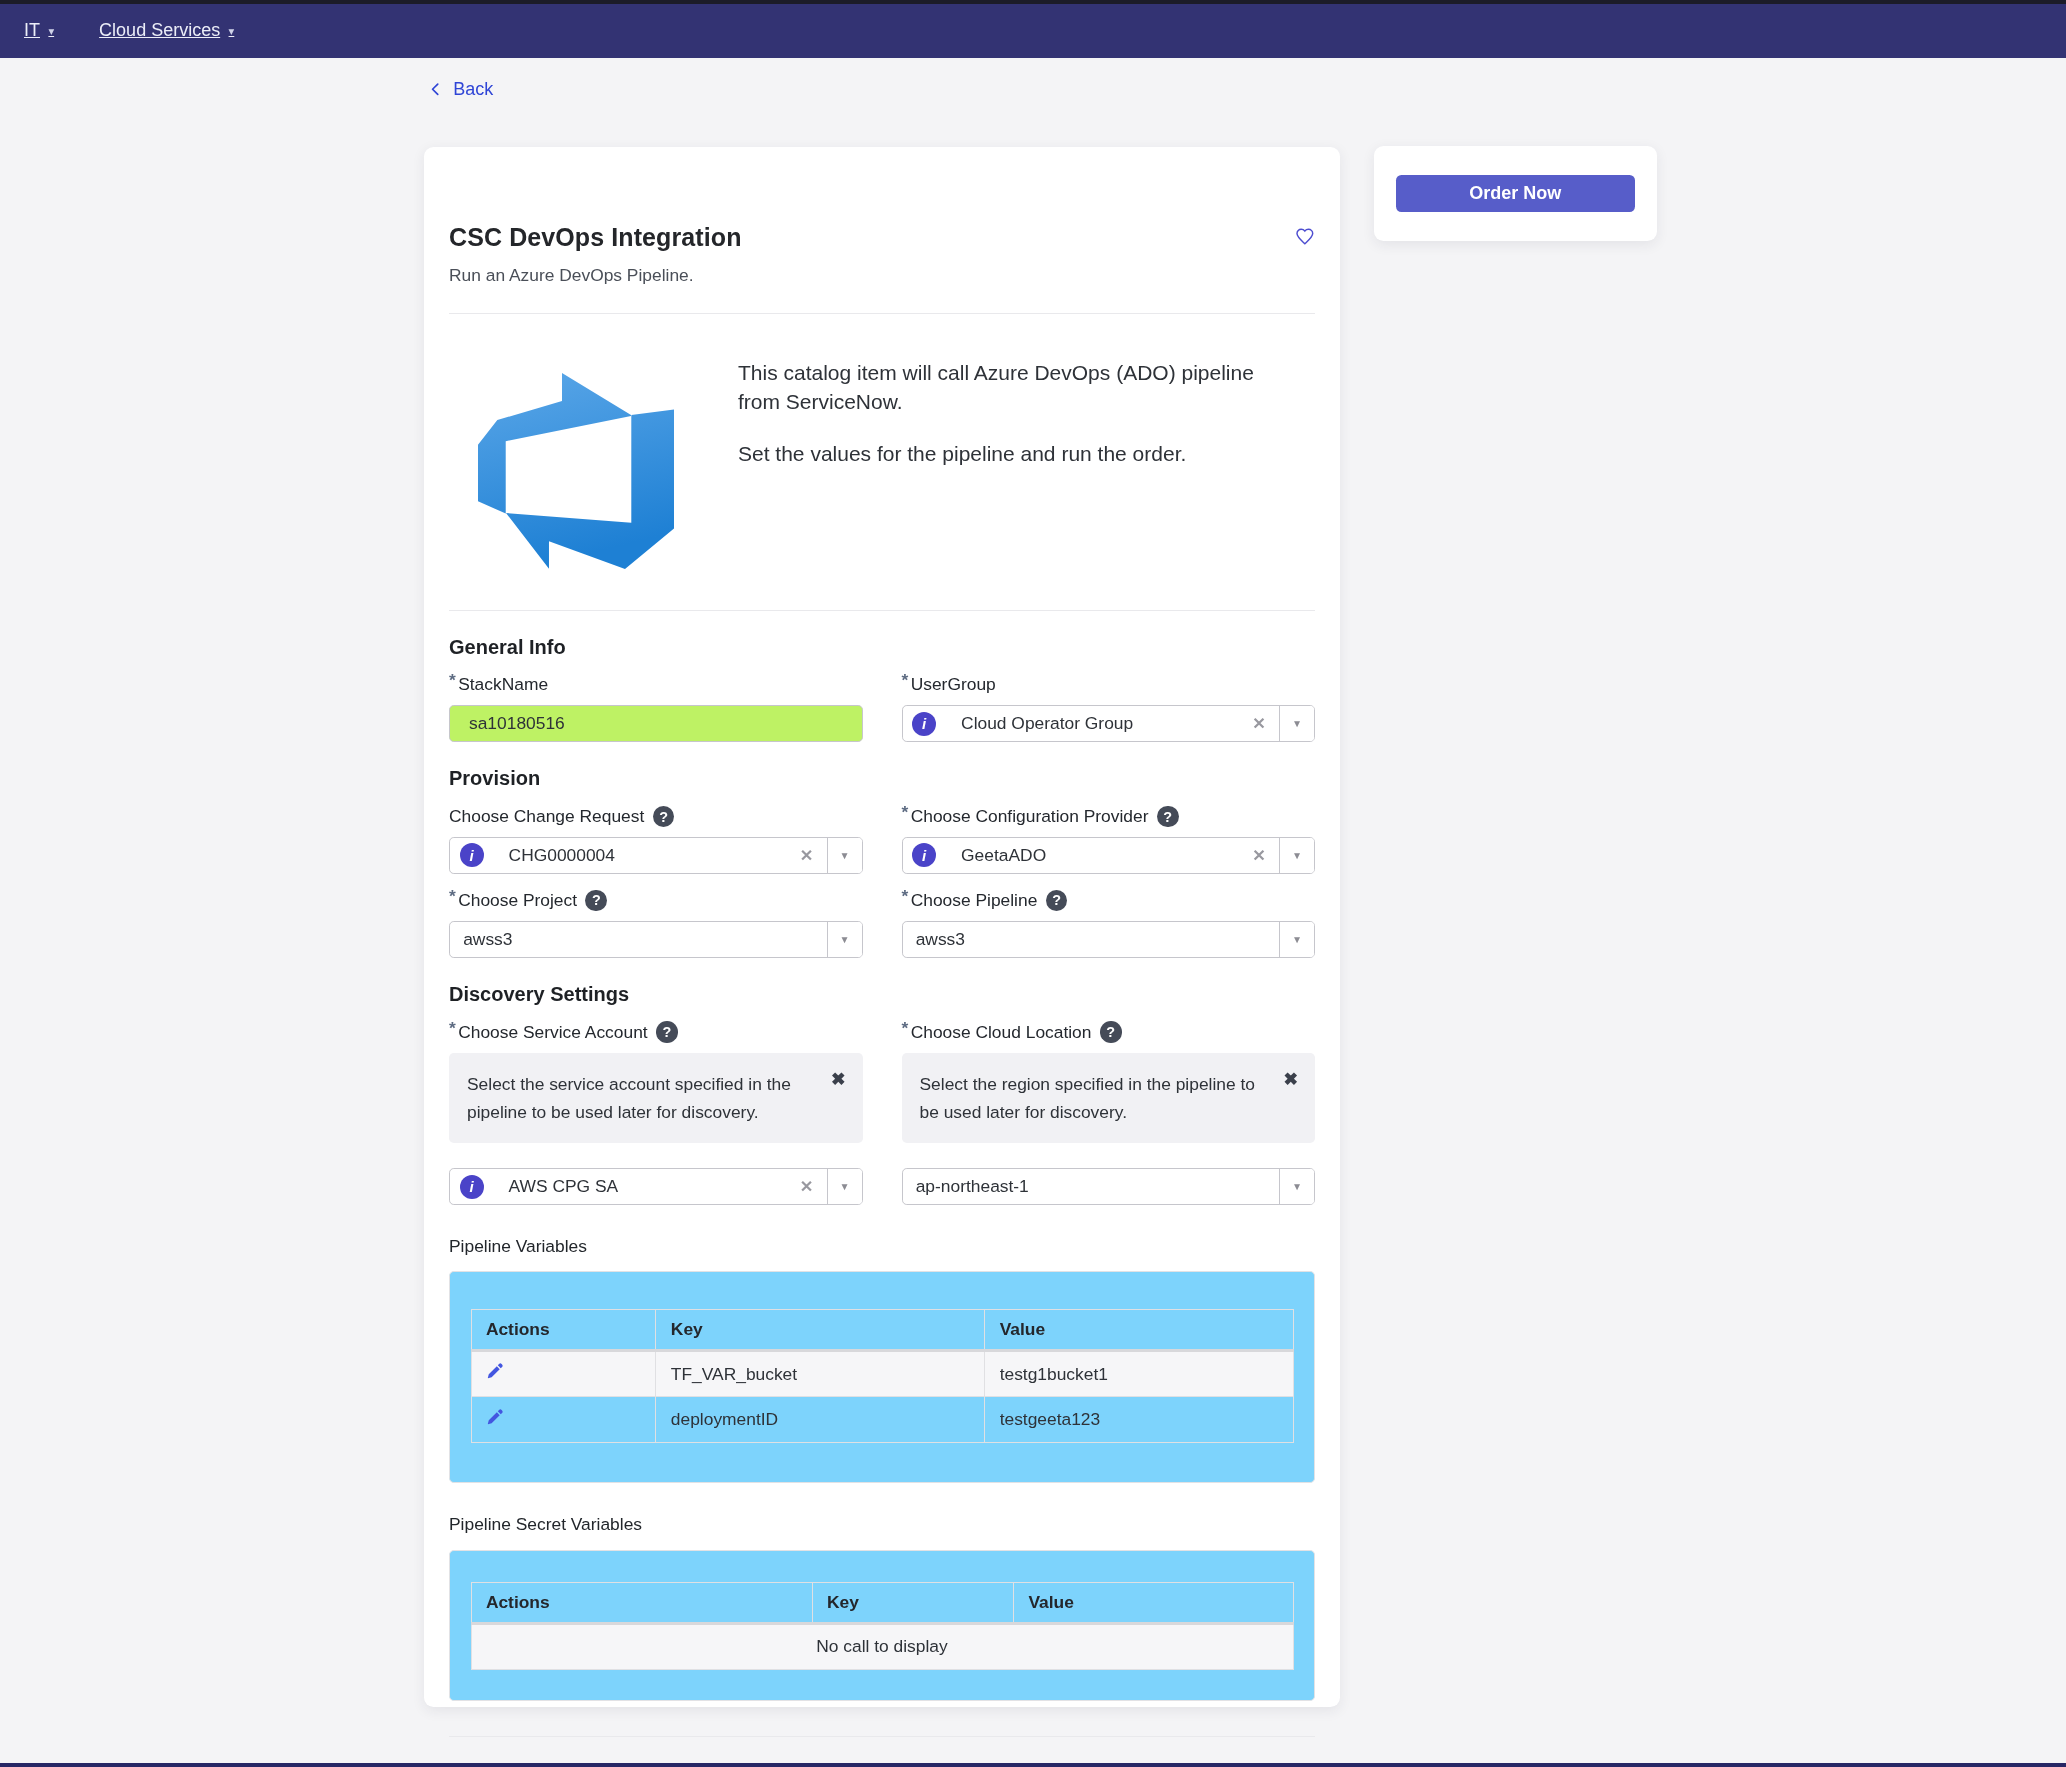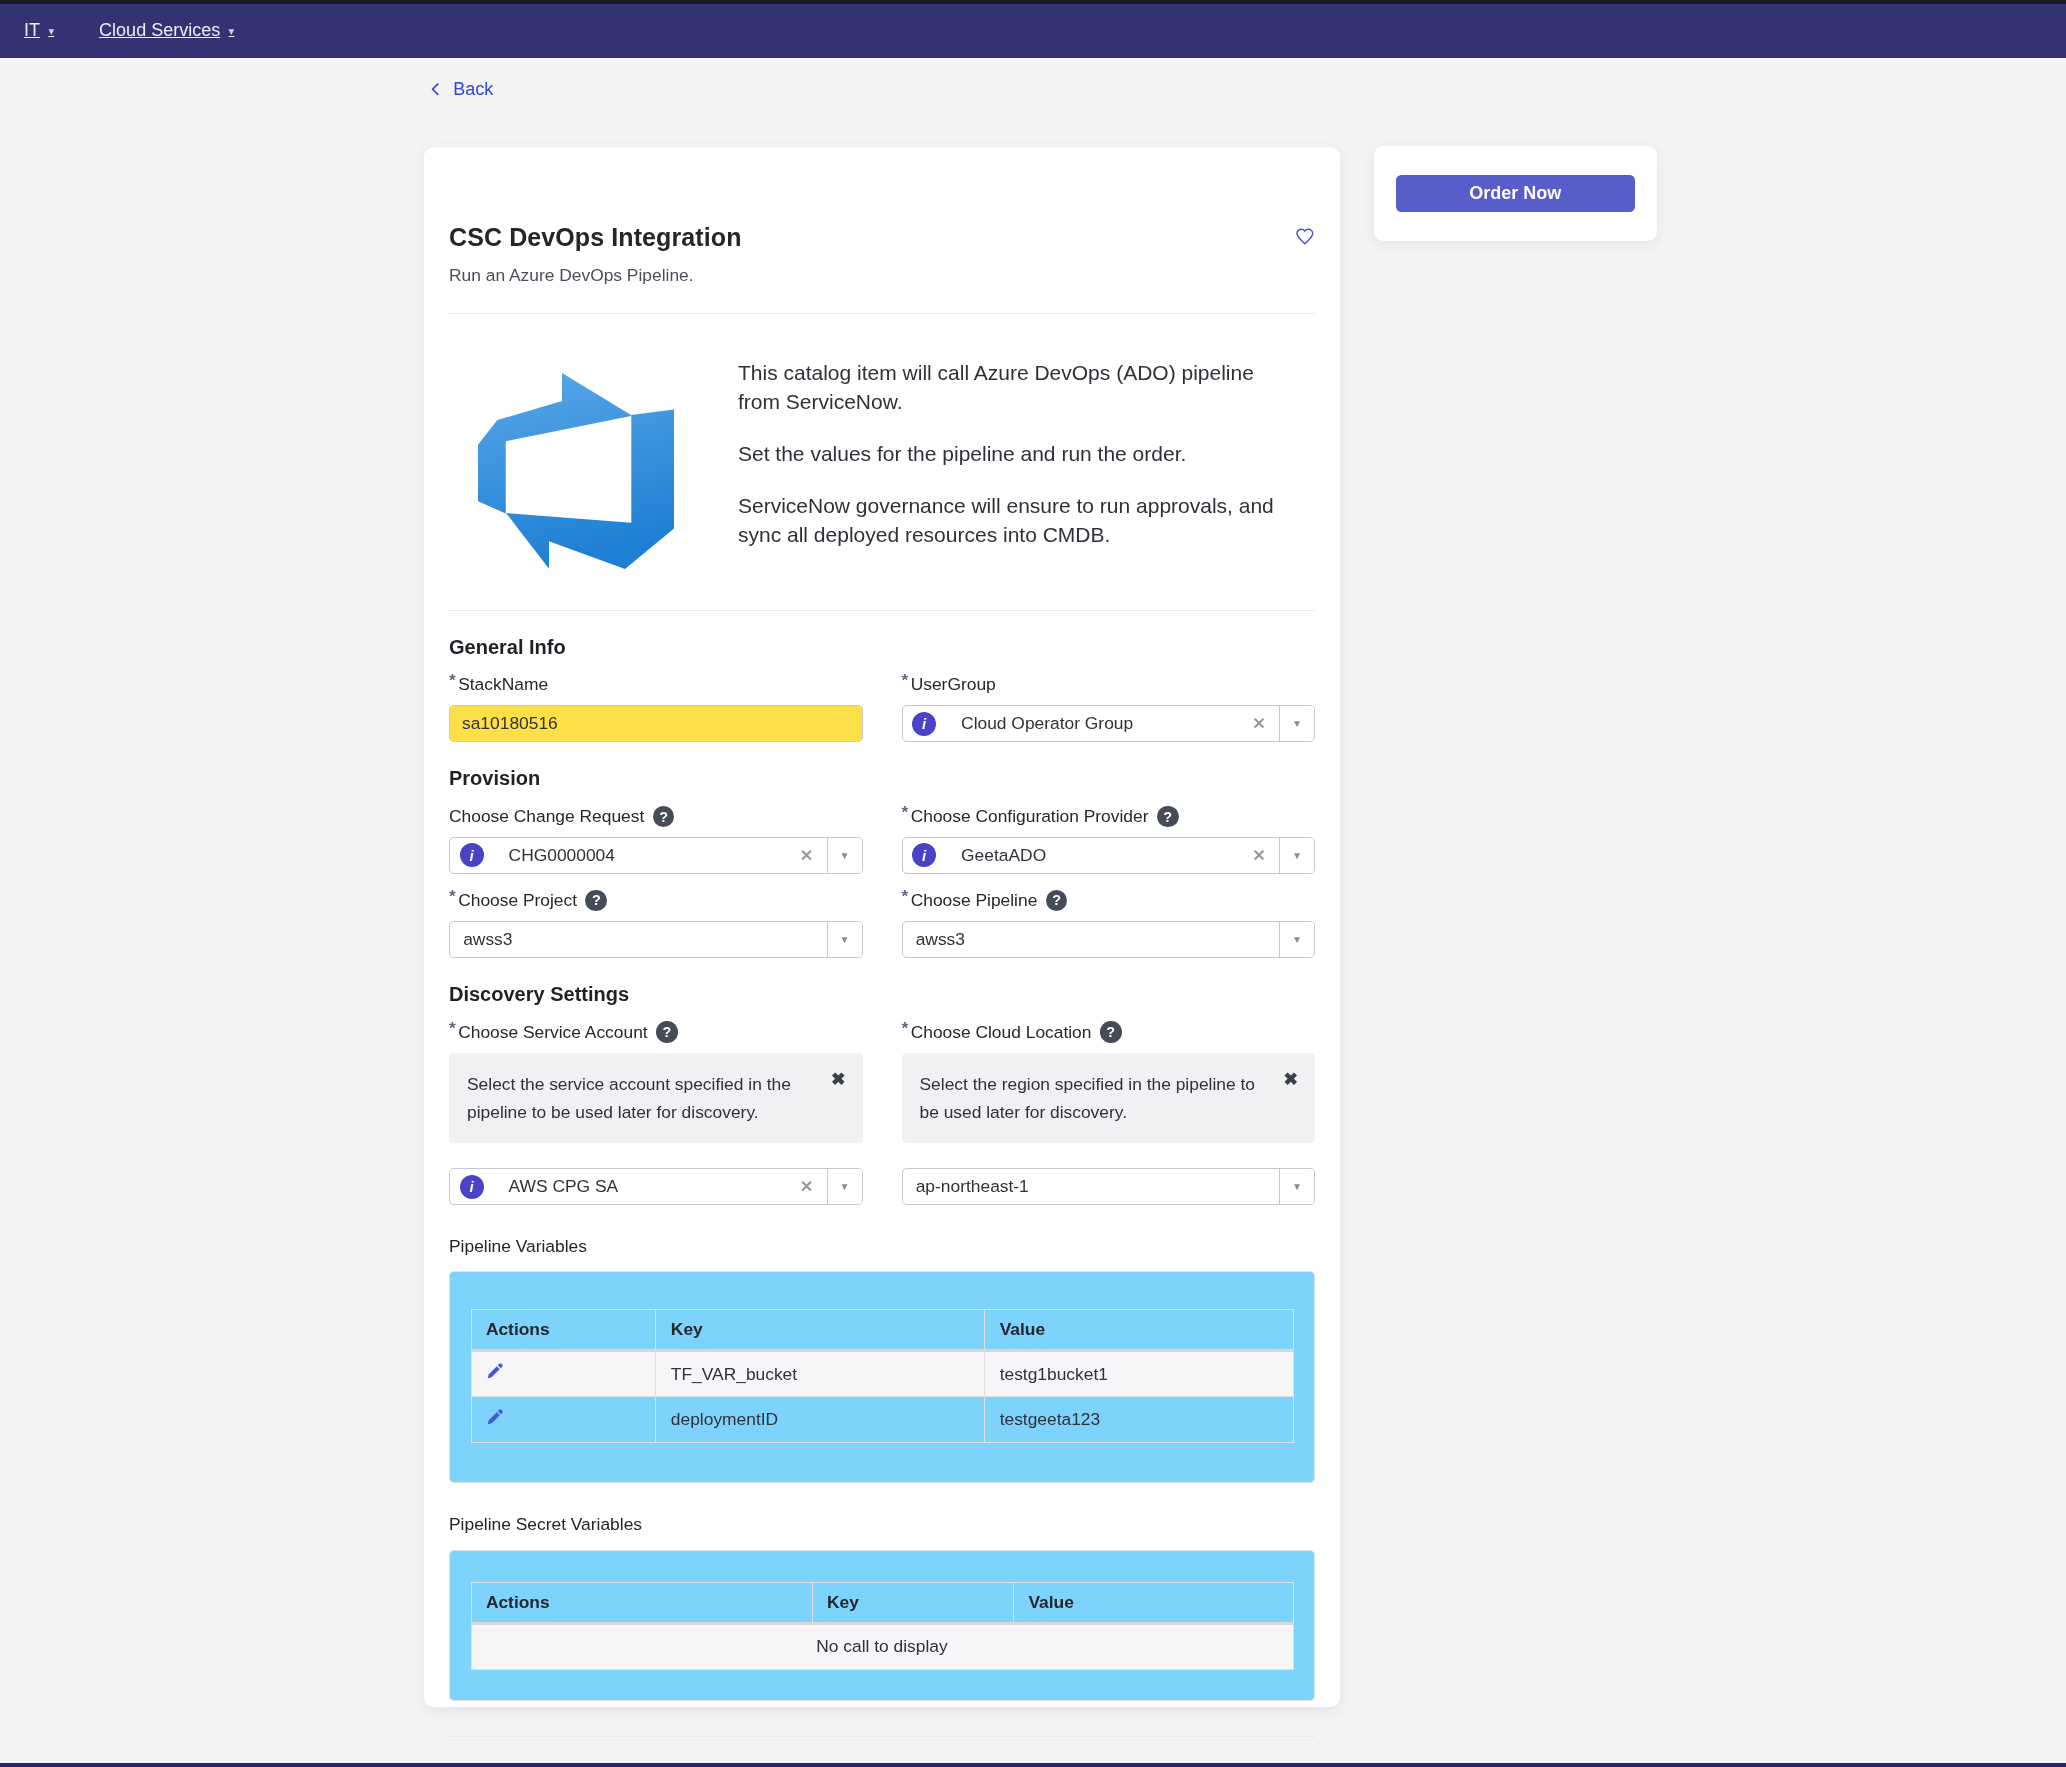--- a/index.html
+++ b/index.html
@@ -83,22 +83,22 @@
     display:inline-flex; align-items:center; justify-content:center;
     margin-left:8.4px; cursor:pointer;
   }
 
   .field{
     height:37px; border:1.2px solid #c6c6cc; border-radius:4.8px; background:#fff;
     display:flex; align-items:center; overflow:hidden;
   }
   .txt-input{
     width:100%; height:37px; border:1.2px solid #c6c6cc; border-radius:4.8px;
-    font-size:17.4px; color:#2e3238; padding:0 12px;
-    font-family:"Liberation Sans",sans-serif; outline:none; background:#fde047;
+    font-size:17.4px; color:#2e3238; padding:0 19px;
+    font-family:"Liberation Sans",sans-serif; outline:none; background:#bef264;
   }
   .info-ic{
     min-width:24px; height:24px; border-radius:50%; background:#4a43c8;
     color:#fff; font-size:15px; font-weight:800; font-style:italic;
     display:flex; align-items:center; justify-content:center;
     margin-left:9.6px; cursor:pointer;
   }
   .f-val { font-size:17.4px; color:#2e3238; margin-left:25px; white-space:nowrap; }
   .f-val.plain { margin-left:13.2px; }
   .spacer { flex:1; }
@@ -199,21 +199,20 @@
               <stop offset="0" stop-color="#5ba7e8"></stop>
               <stop offset="1" stop-color="#1e80d4"></stop>
             </linearGradient>
           </defs>
           <path fill="url(#adoGrad)" d="M15 3.6v8.51L11.5 15l-5.43-1.98v1.96L3 11l8.95.7V4L15 3.6zM12.02 4.05L7 1v2L2.38 4.36 1 6.13v4.03l1.98.88V5.87l9.04-1.82z"></path>
         </svg>
       </div>
       <div class="desc">
         <p>This catalog item will call Azure DevOps (ADO) pipeline from ServiceNow.</p>
         <p>Set the values for the pipeline and run the order.</p>
-        <p>ServiceNow governance will ensure to run approvals, and sync all deployed resources into CMDB.</p>
       </div>
     </div>
 
     <hr class="divider" style="margin-top:6px;">
 
     <div class="section-h mt-sec">General Info</div>
     <div class="row2">
       <div class="col">
         <div class="f-label">
           <span class="req">*</span>

